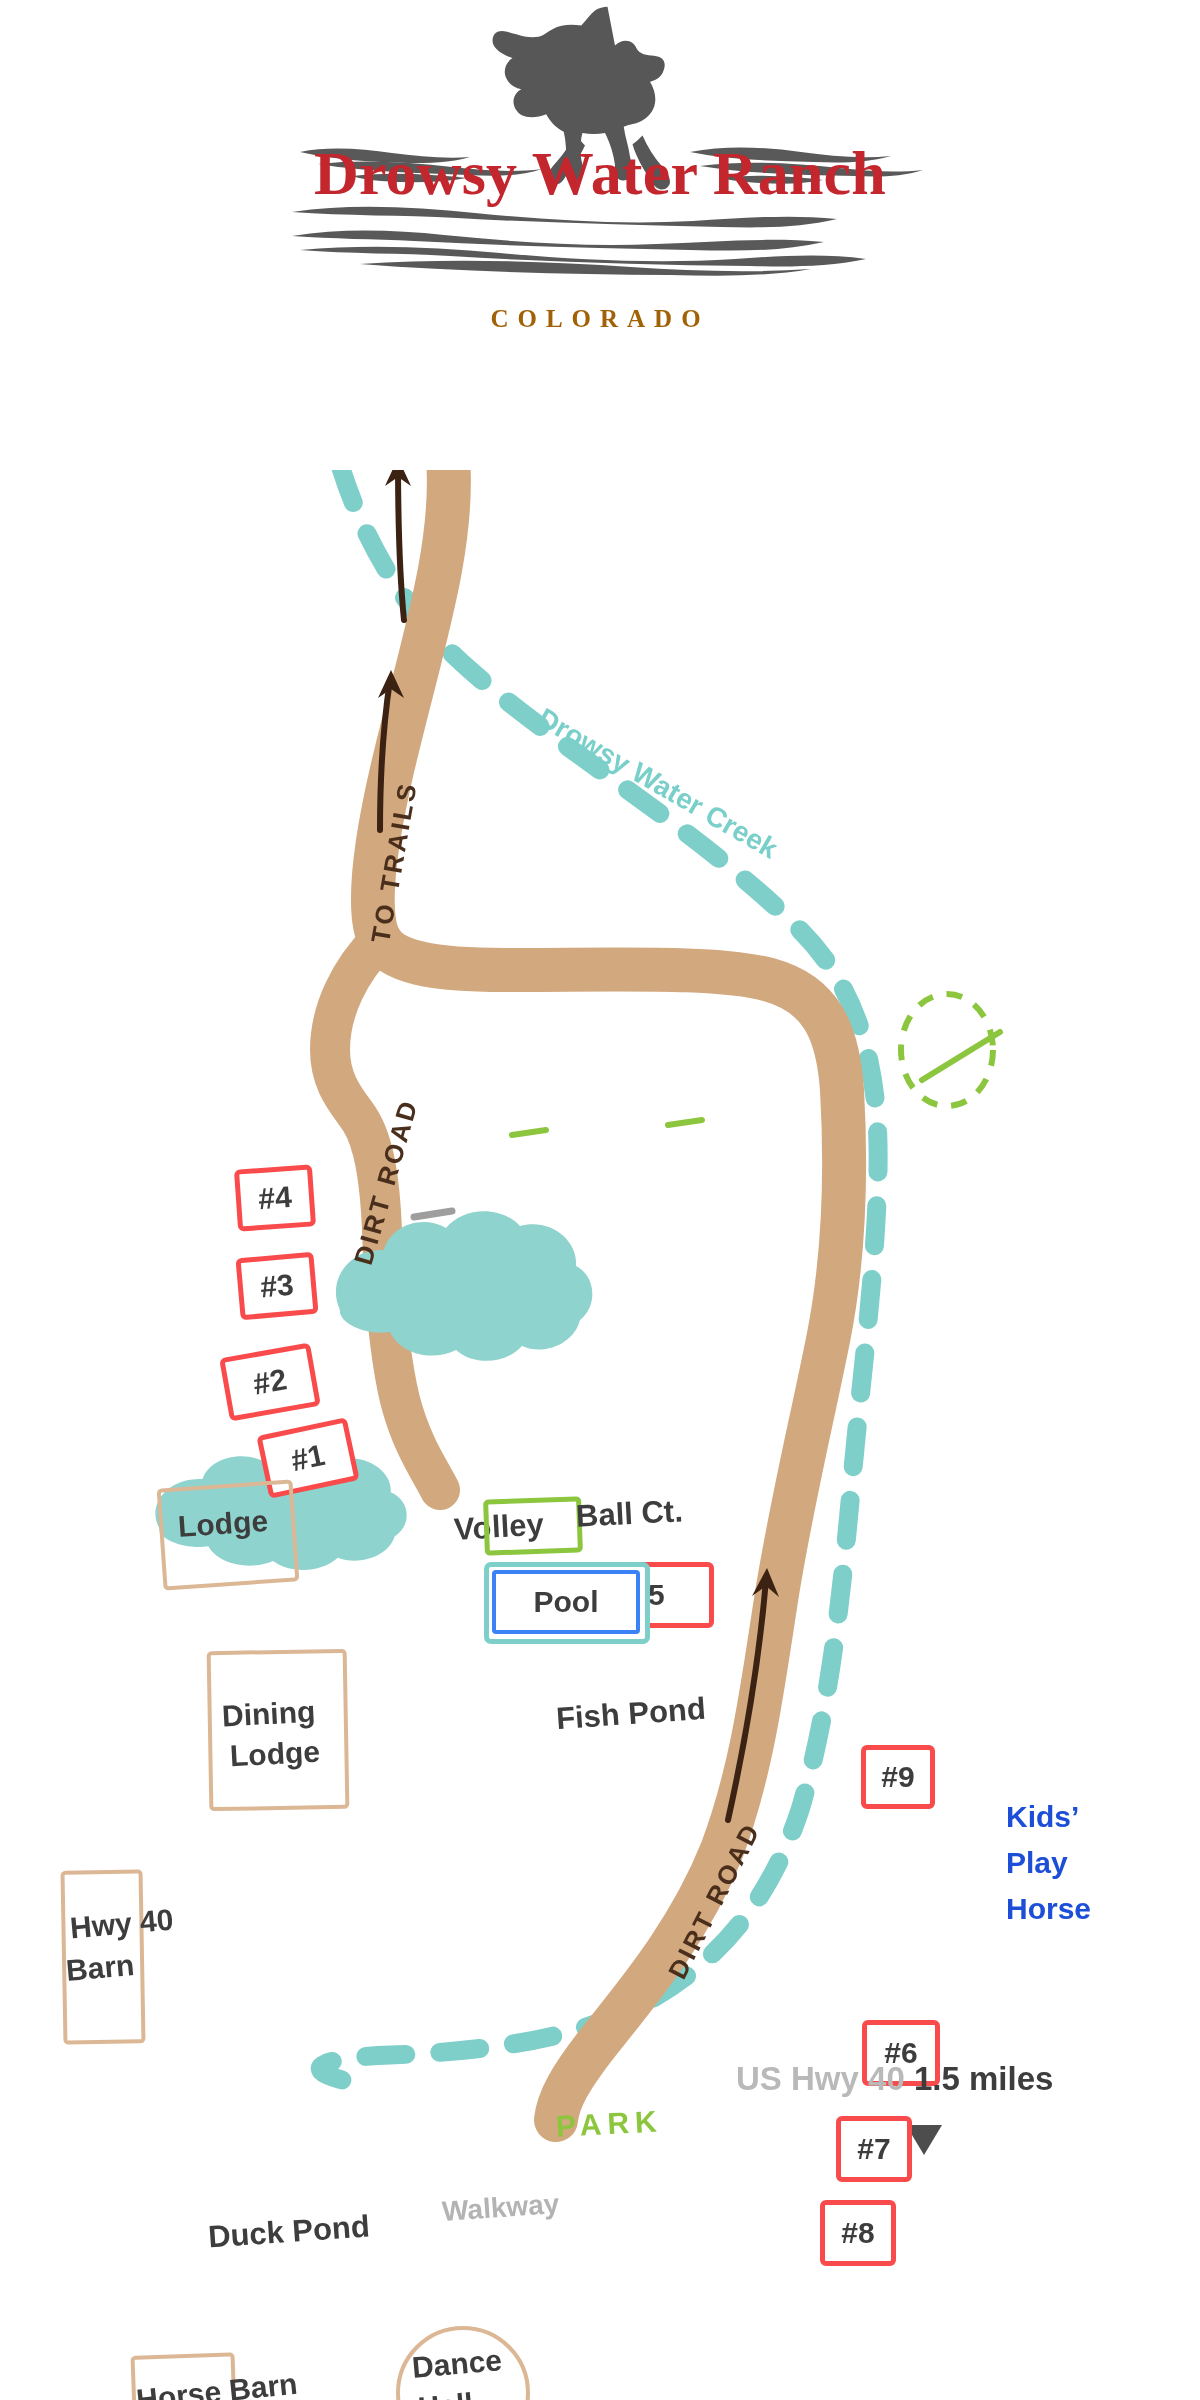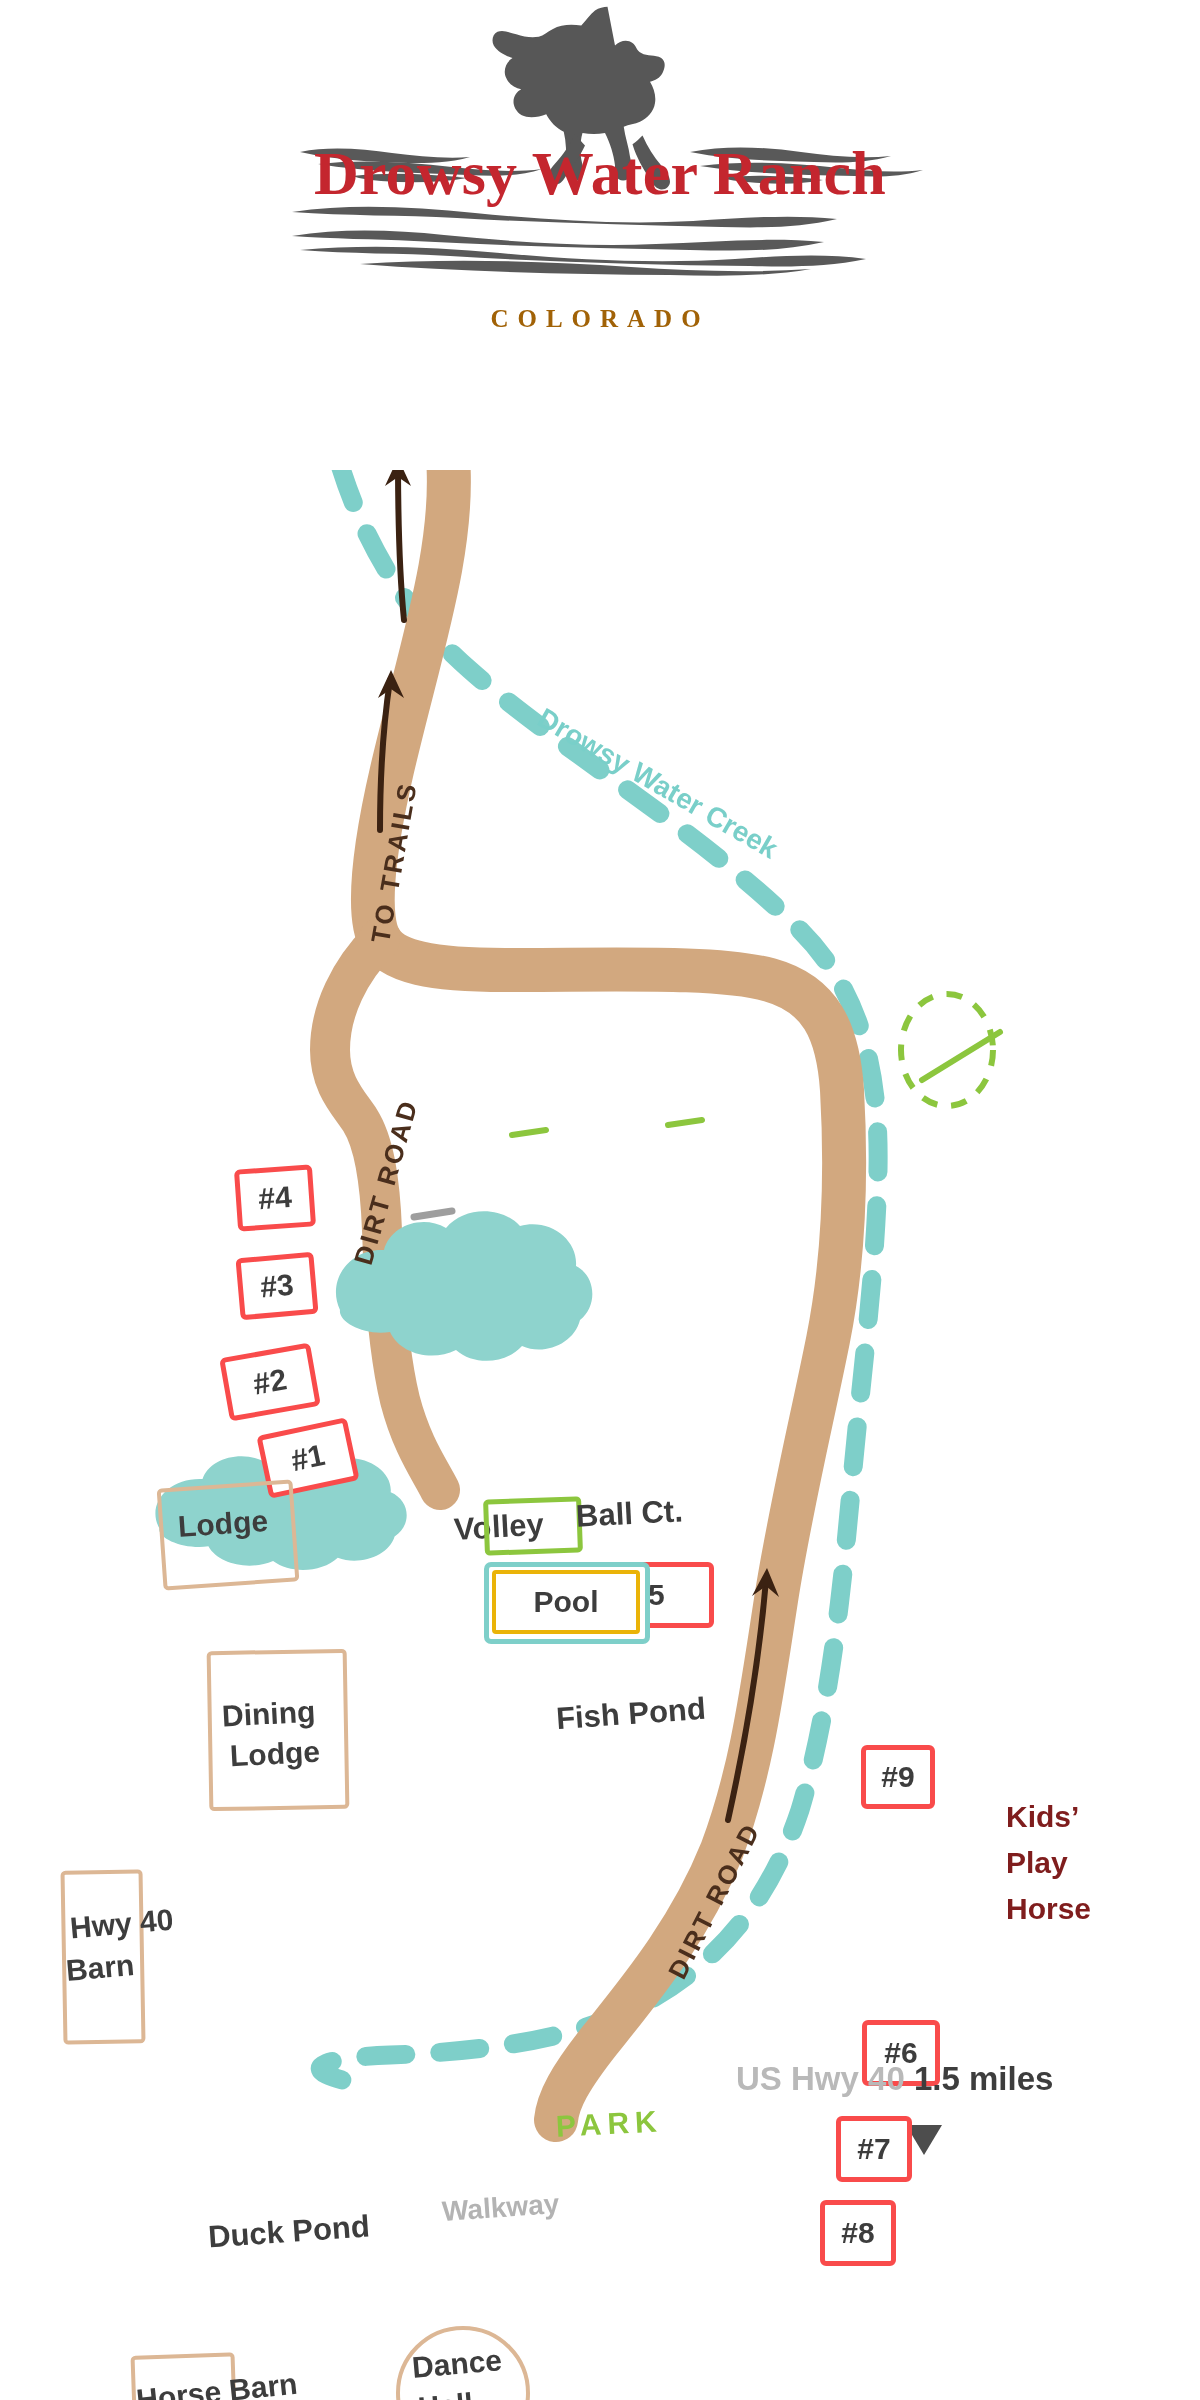--- a/index.html
+++ b/index.html
@@ -71,34 +71,34 @@
     font-weight:bold;font-size:30px;color:#8cc63e;letter-spacing:6px;white-space:nowrap;
   }
   .gray-label{
     position:absolute;font-family:"Liberation Sans", sans-serif;
     font-weight:bold;font-size:28px;color:#b3b3b3;white-space:nowrap;
   }
   .pool-outer{
     position:absolute;border:5px solid #7ecfc9;border-radius:7px;background:#fff;
   }
   .pool-inner{
-    position:absolute;border:4px solid #eab308;border-radius:4px;background:#fff;
+    position:absolute;border:4px solid #3b82f6;border-radius:4px;background:#fff;
     display:flex;align-items:center;justify-content:center;
     font-family:"Liberation Sans", sans-serif;font-weight:bold;font-size:30px;color:#3d3d3d;
   }
   .vb-box{
     position:absolute;border:5px solid #8cc63e;border-radius:5px;background:transparent;
   }
   .vb-text{
     position:absolute;font-family:"Liberation Sans", sans-serif;
     font-weight:bold;font-size:31px;color:#3d3d3d;white-space:nowrap;
   }
   .kids-label{
     position:absolute;font-family:"Liberation Sans", sans-serif;
-    font-weight:bold;font-size:30px;color:#7f1d1d;line-height:1.12;white-space:nowrap;
+    font-weight:bold;font-size:30px;color:#1d4ed8;line-height:1.12;white-space:nowrap;
   }
   .hwy-note{
     position:absolute;font-family:"Liberation Sans", sans-serif;
     font-weight:bold;font-size:33px;white-space:nowrap;
   }
   .hwy-note .dim{color:#b9b9b9;}
   .hwy-note .strong{color:#3d3d3d;}
 </style>
 </head>
 <body>

